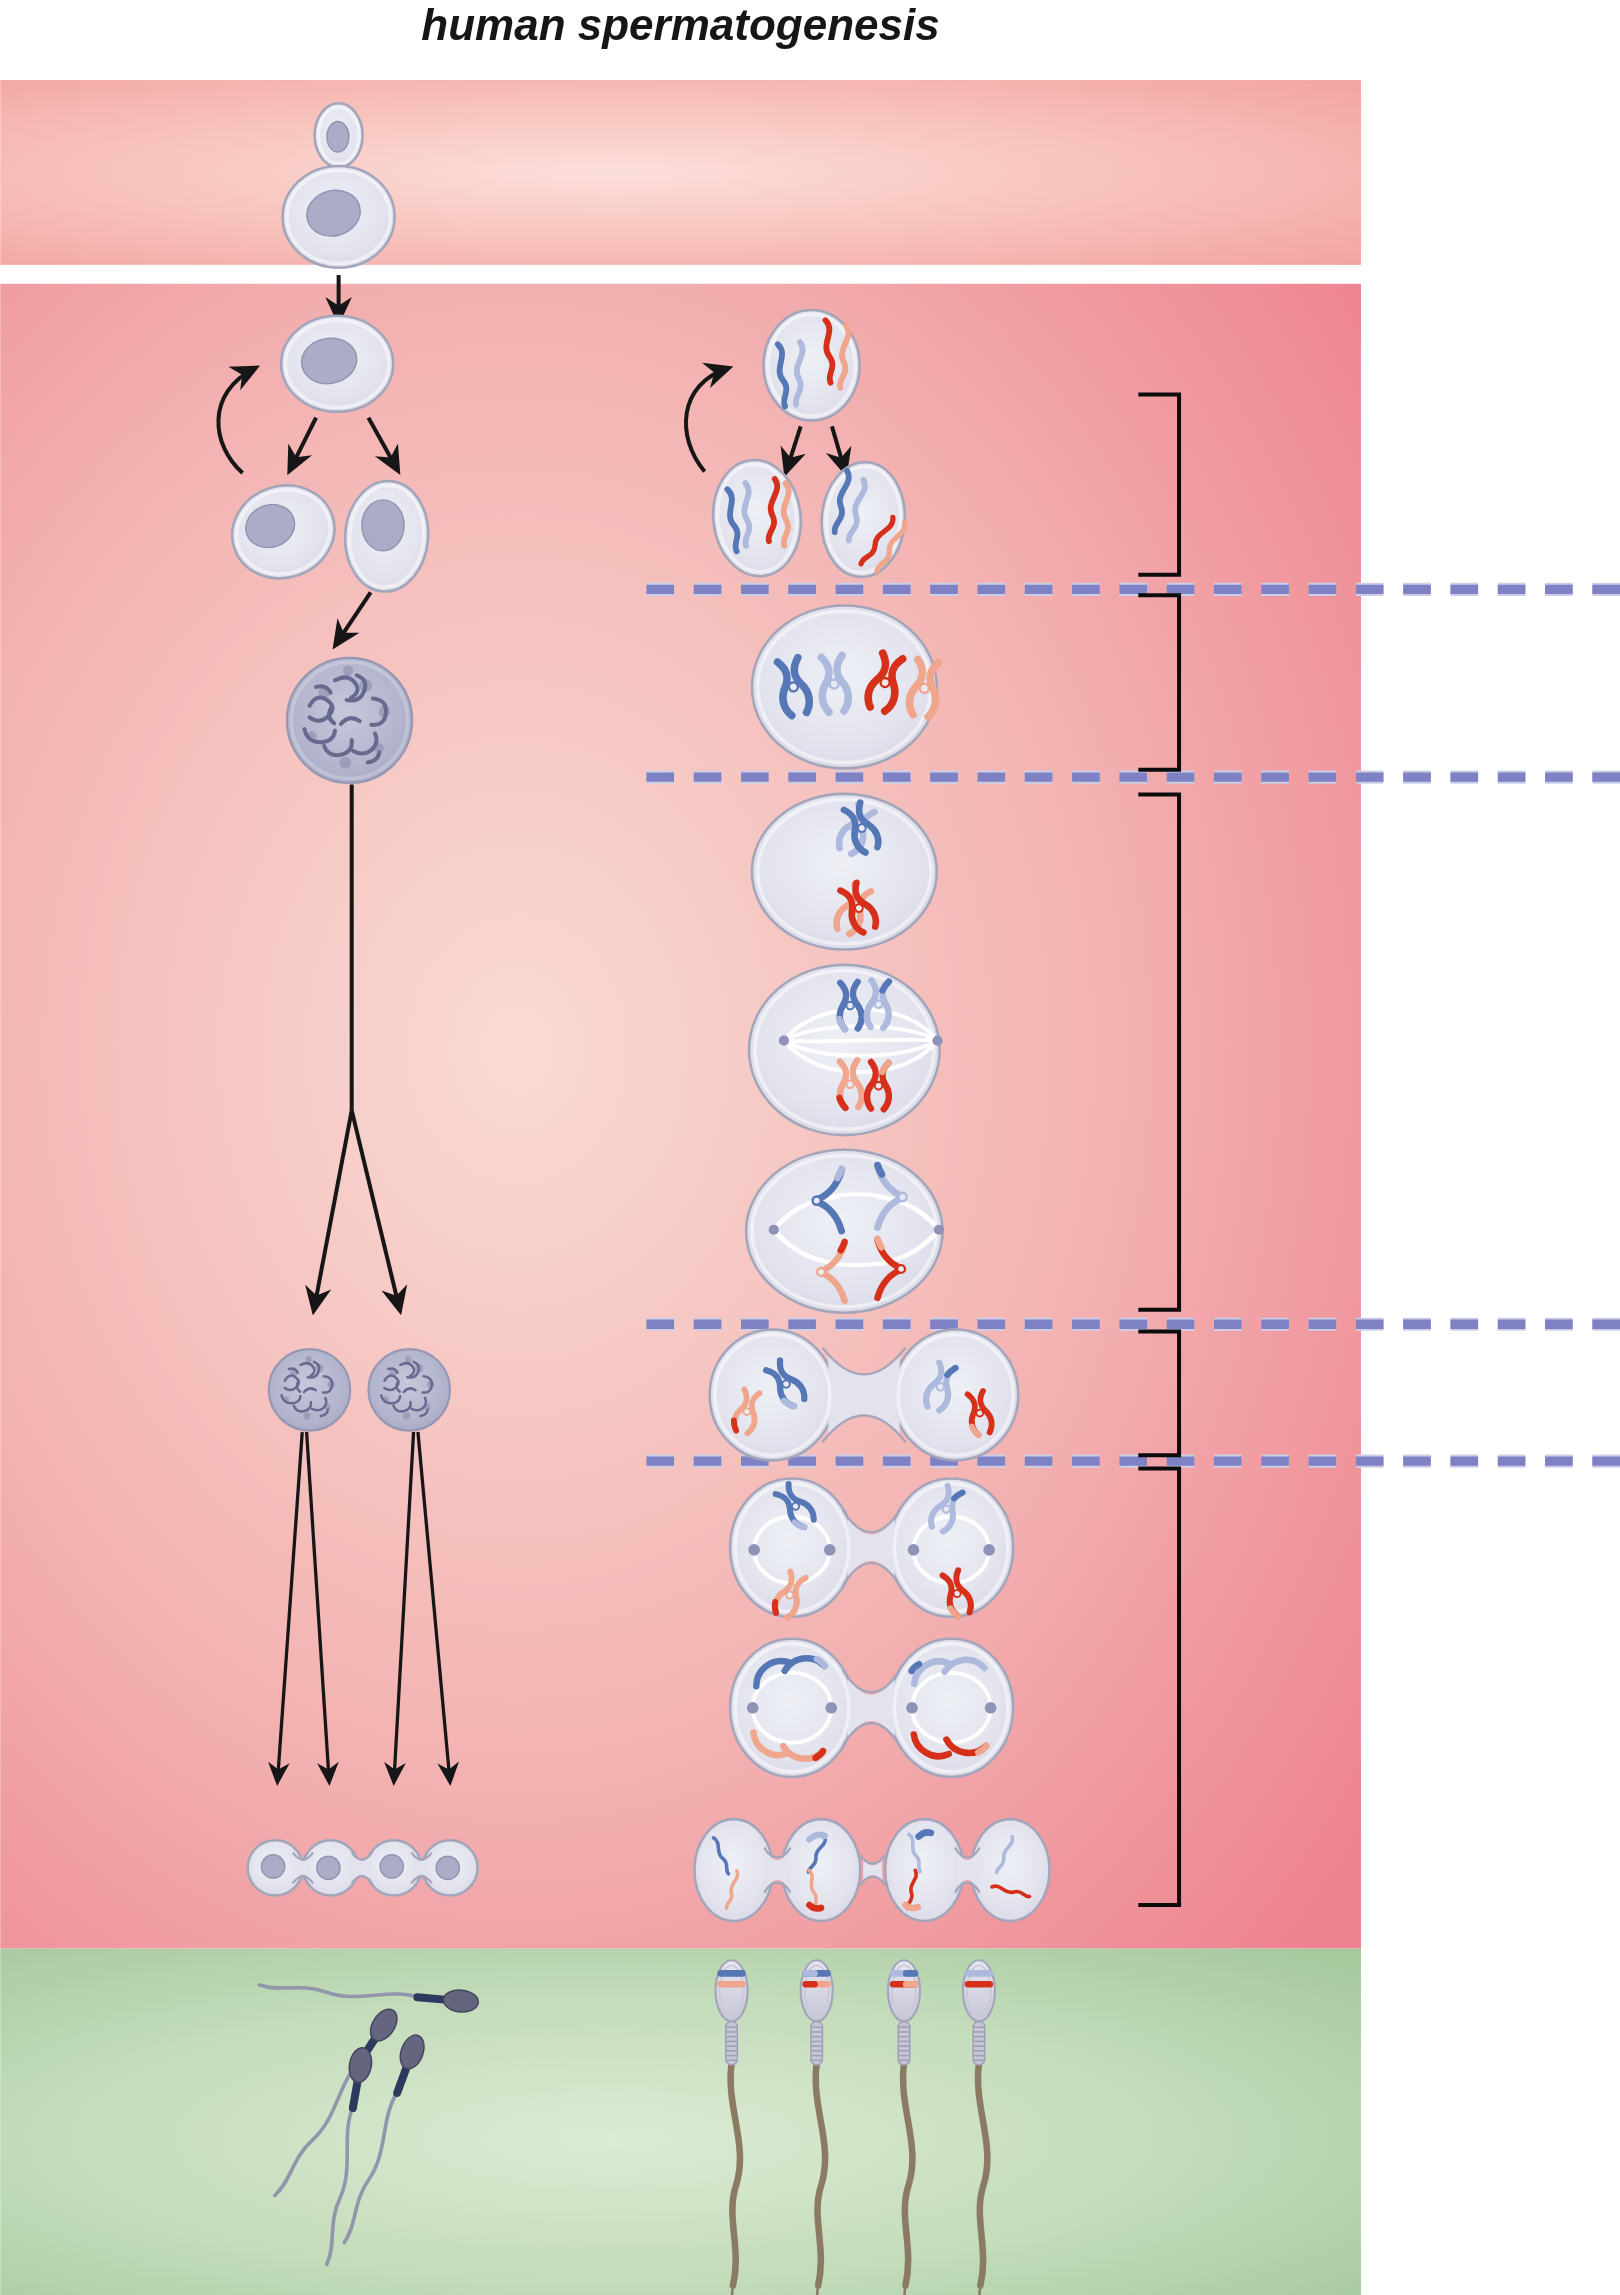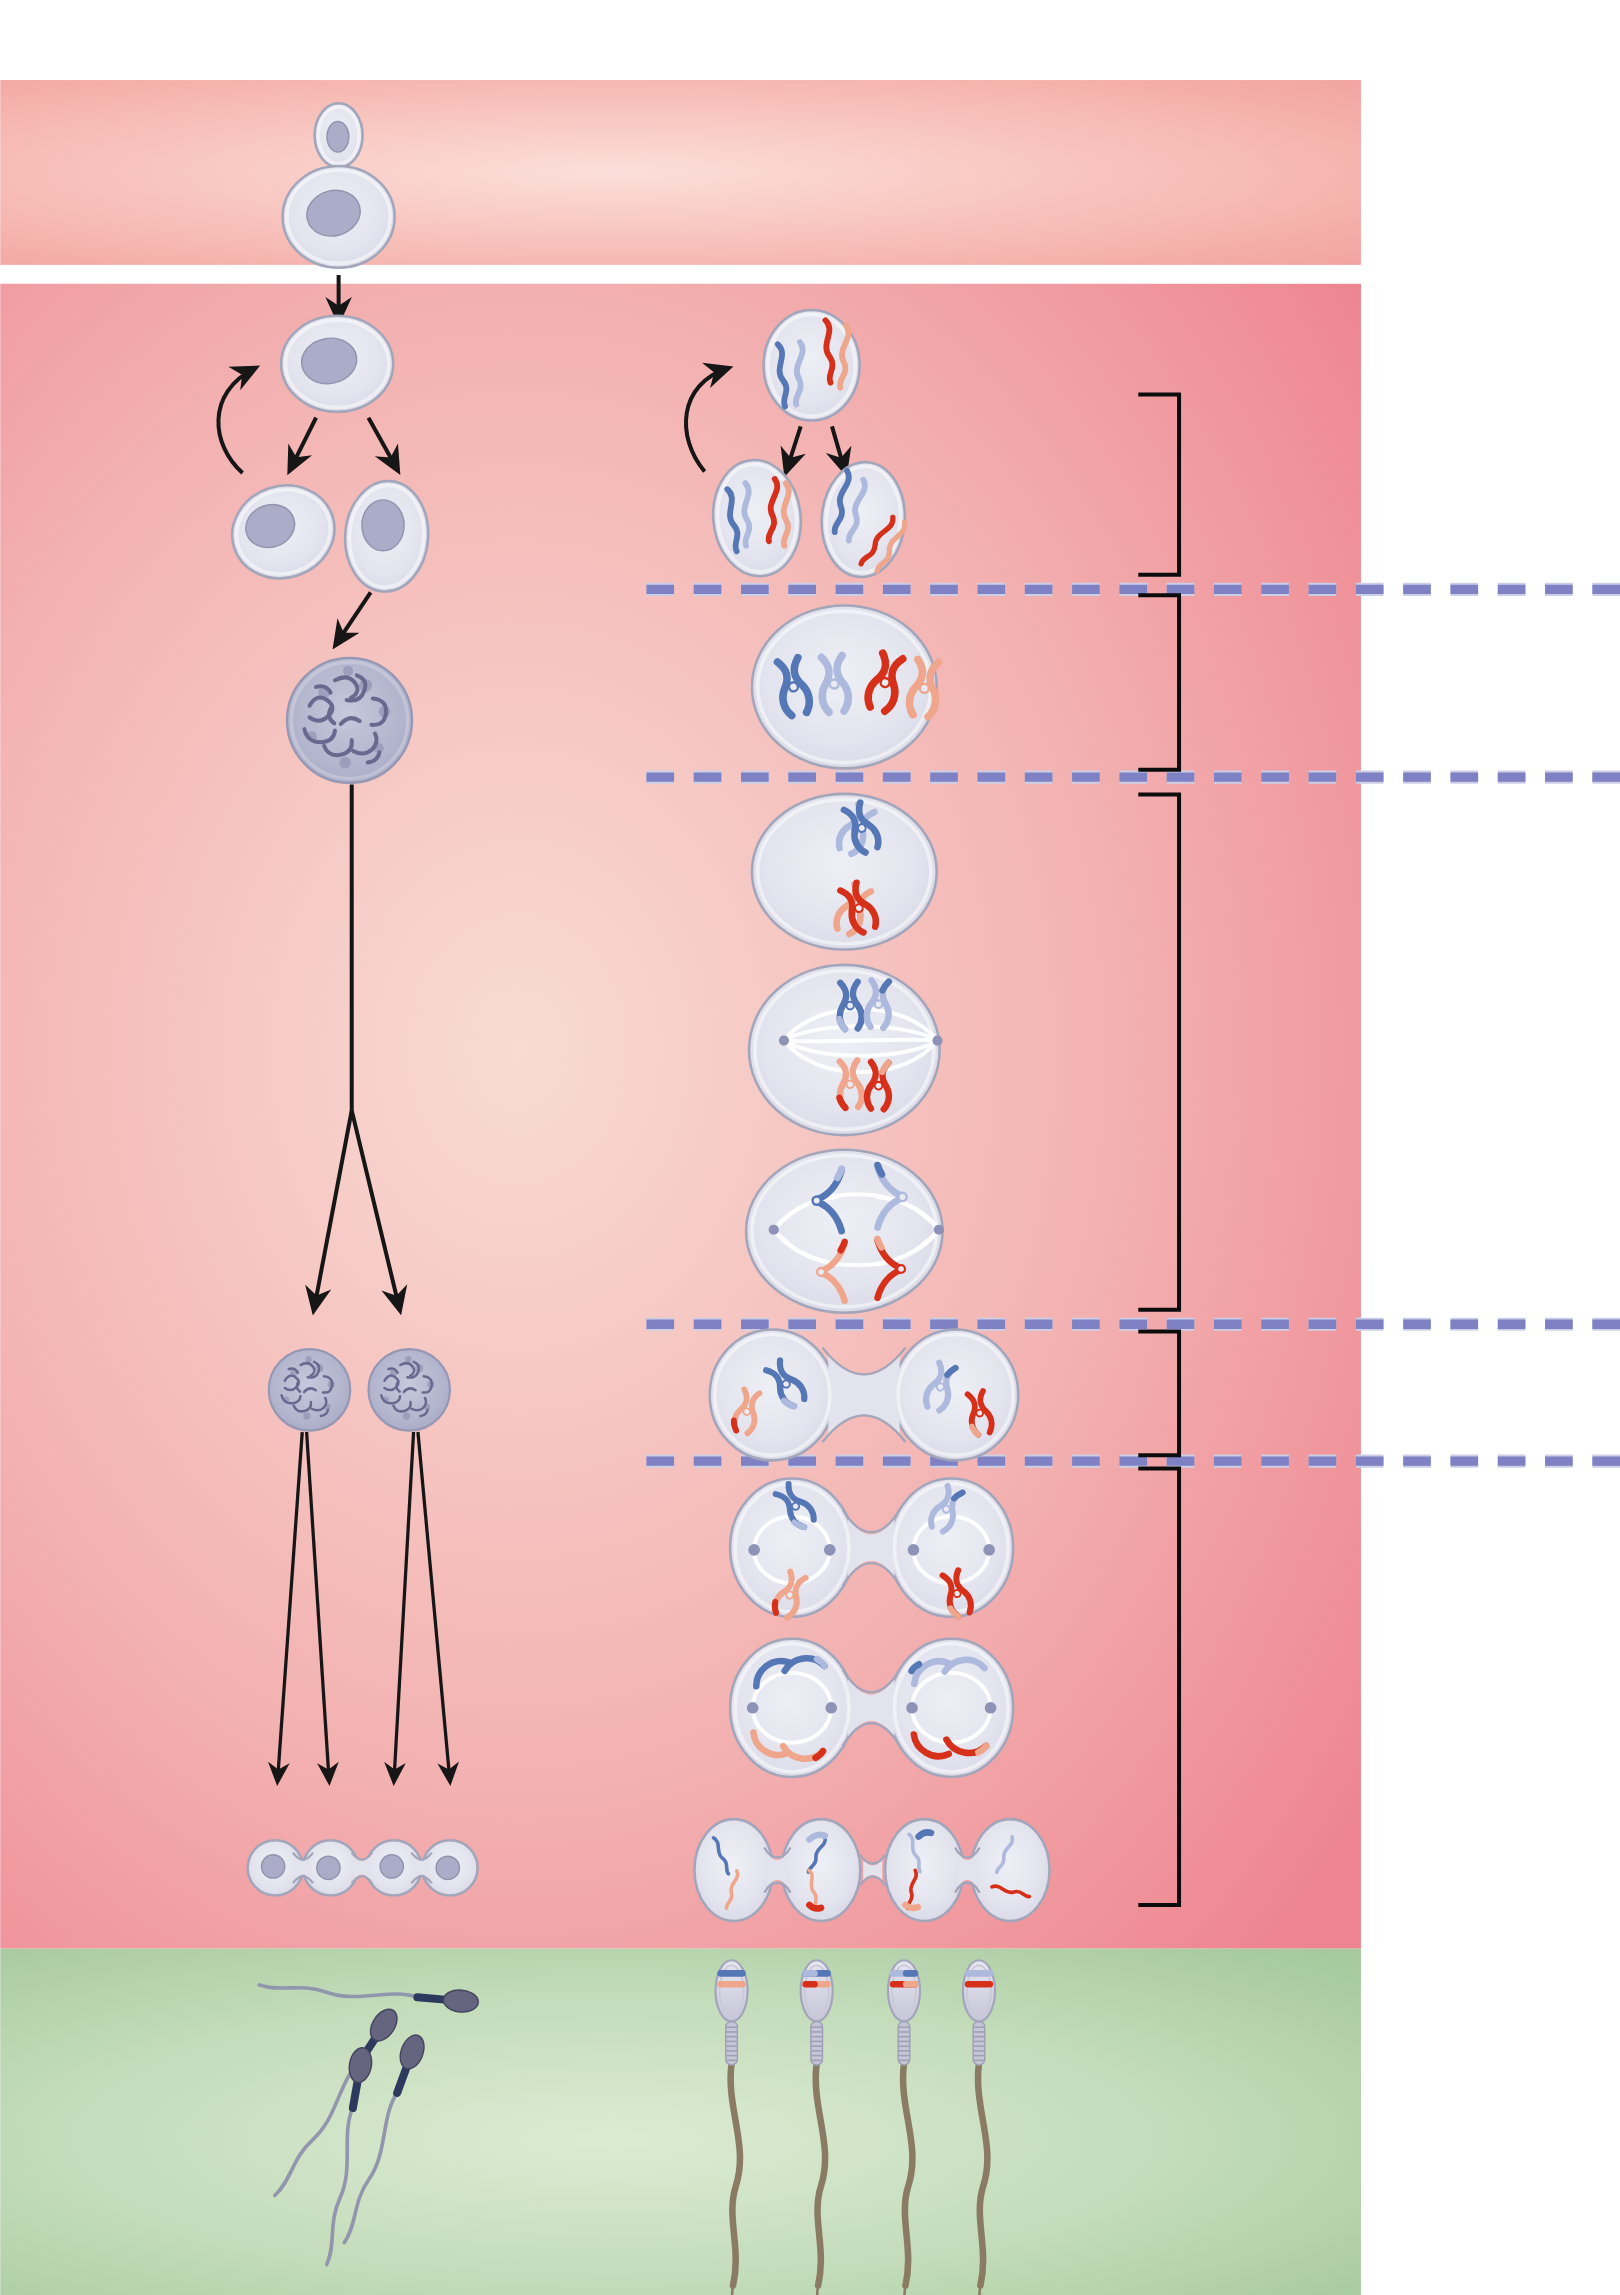--- a/index.html
+++ b/index.html
@@ -23,20 +23,21 @@
   .spindle{stroke:var(--spindle);stroke-width:5.5;fill:none;opacity:.95;stroke-linecap:round}
   .pole{fill:#8d92b6}
   .neckfill{fill:#e2e3ed}
   .neckedge{fill:none;stroke:var(--cell-border);stroke-width:3.2}
   .acc{fill:none;stroke-linecap:round;stroke:currentColor}
 </style>
 </head>
 <body>
 
 <div class="stage">
+  <div class="title">human spermatogenesis</div>
 
   <svg width="1621" height="2295" viewBox="0 0 2227 3154">
     <defs>
       <radialGradient id="gLight" cx="45%" cy="50%" r="75%">
         <stop offset="0%" stop-color="#fcdfda"></stop>
           <stop offset="60%" stop-color="#f7bcb6"></stop>
         <stop offset="100%" stop-color="#f2a3a0"></stop>
       </radialGradient>
       <radialGradient id="gMain" cx="38%" cy="46%" r="78%">
         <stop offset="0%" stop-color="#f9dbd4"></stop>

